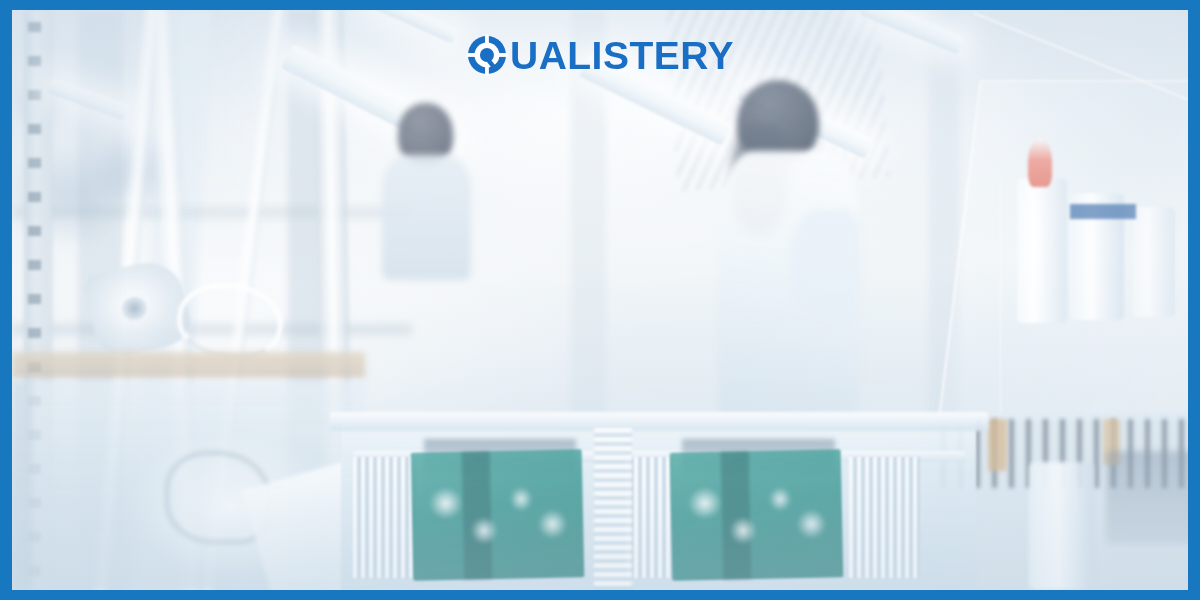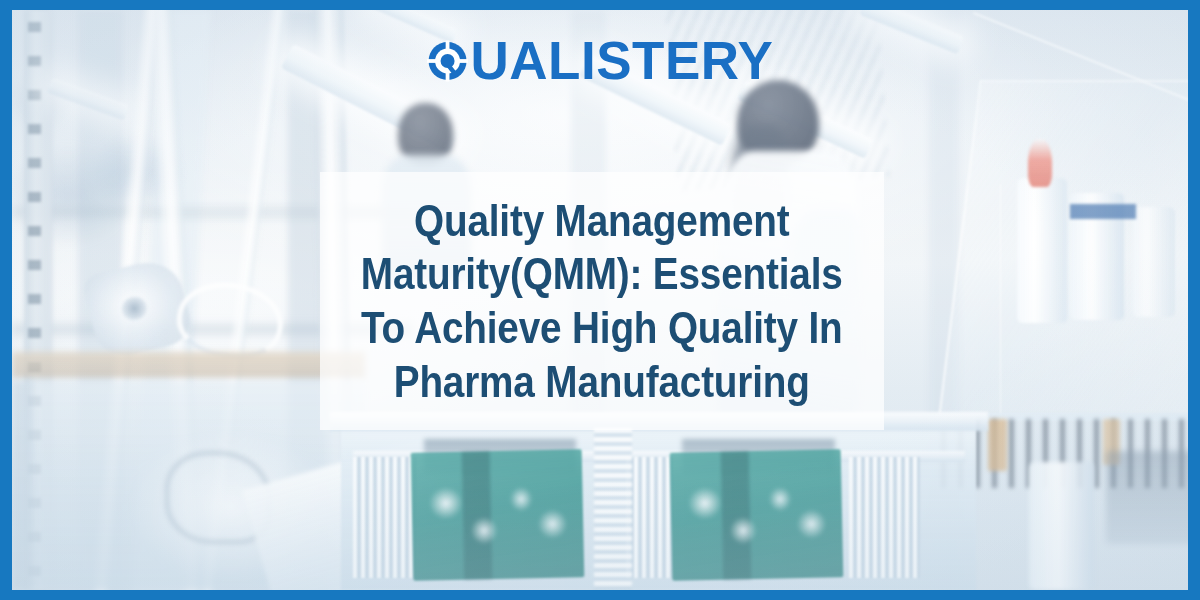--- a/index.html
+++ b/index.html
@@ -441,21 +441,21 @@
   .logo-mark {
     width: 42px; height: 42px;
     flex: 0 0 42px;
     position: relative;
     margin-right: 2px;
   }
   .logo-mark svg { display: block; width: 42px; height: 42px; }
   .logo-text {
     font-family: "Liberation Sans", sans-serif;
     font-weight: 700;
-    font-size: 53px;
+    font-size: 39px;
     letter-spacing: 0.5px;
     color: #1a6fc4;
     line-height: 1;
     text-shadow: 0 1px 1px rgba(255,255,255,0.35);
   }
 
   
   .title-card {
     position: absolute;
     left: 320px;
@@ -573,20 +573,14 @@
         <rect x="19.1" y="0.5" width="3.8" height="9.5" fill="#ffffff"></rect>
         <rect x="19.1" y="32" width="3.8" height="9.5" fill="#ffffff"></rect>
         <rect x="0.5" y="19.1" width="9.5" height="3.8" fill="#ffffff"></rect>
         <rect x="32" y="19.1" width="9.5" height="3.8" fill="#ffffff"></rect>
         <rect x="24" y="24" width="4.4" height="14" rx="1.6" fill="#1a6fc4" transform="rotate(-38 26 31)"></rect>
       </svg>
     </span>
     <span class="logo-text">UALISTERY</span>
   </div>
 
-  <div class="title-card">
-    <h1 class="title-text">Quality Management
-Maturity(QMM): Essentials
-To Achieve High Quality In
-Pharma Manufacturing</h1>
-  </div>
 
 </div>
 
 </body></html>

